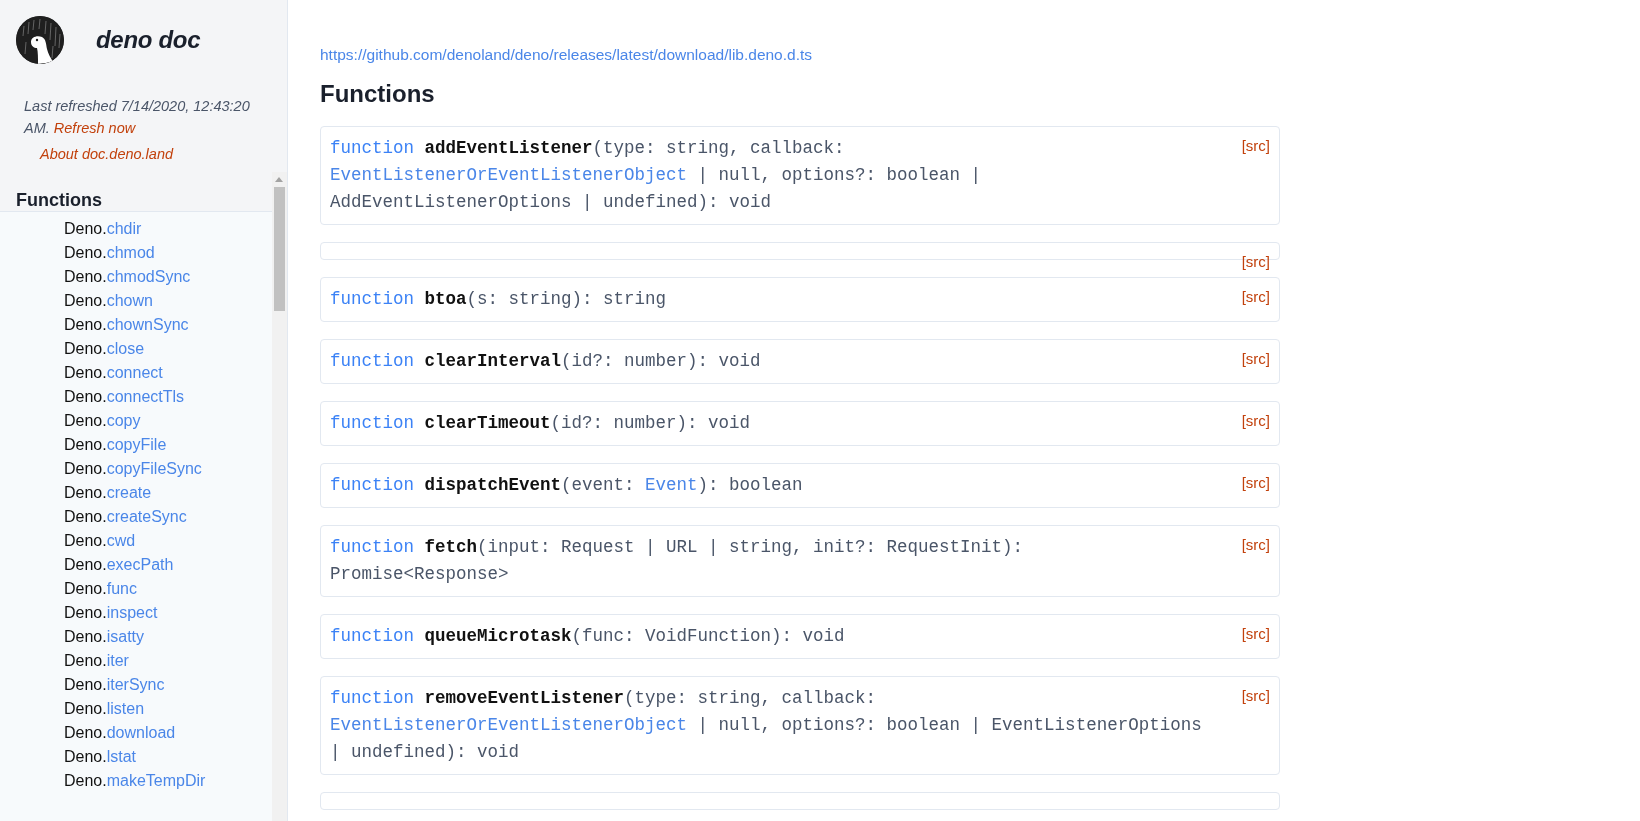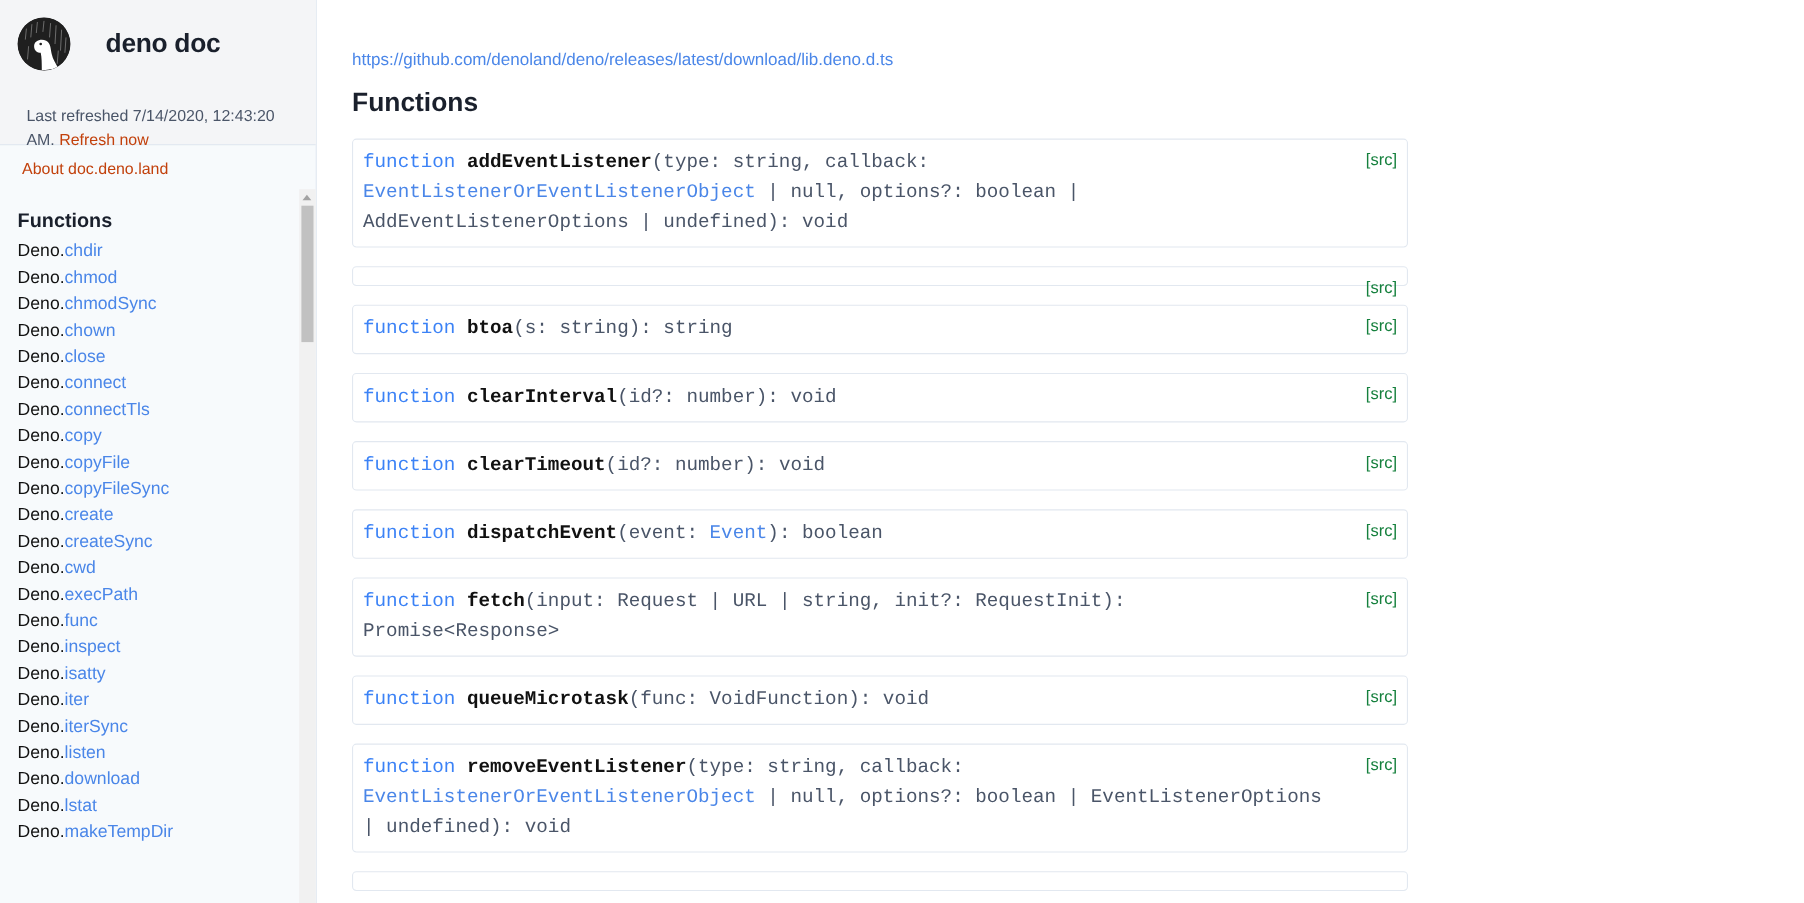--- a/index.html
+++ b/index.html
@@ -1,46 +1,46 @@
 <!DOCTYPE html>
 <html><head>
 <meta charset="utf-8">
 <style>
   * { box-sizing: border-box; margin: 0; padding: 0; }
   html, body { width: 1640px; height: 821px; overflow: hidden; background: #ffffff; }
   body { font-family: "Liberation Sans", "DejaVu Sans", sans-serif; color: #1a202c; position: relative; }
 
   .sidebar { position: absolute; left: 0; top: 0; width: 288px; height: 821px; border-right: 1px solid #e2e8f0; background: #f7fafc; }
-  .side-header { height: 132px; background: #f4f5f7; border-bottom: 1px solid #e2e8f0; padding: 15px 16px 0 16px; }
+  .side-header { height: 212px; background: #f4f5f7; border-bottom: 1px solid #e2e8f0; padding: 15px 16px 0 16px; font-style: italic; }
   .brand { display: flex; align-items: center; height: 50px; }
   .logo { width: 48px; height: 48px; border-radius: 50%; background: #1f1f1f; position: relative; overflow: hidden; flex: none; }
   .brand-title { margin-left: 32px; font-size: 24px; font-weight: 700; color: #1a202c; letter-spacing: -0.3px; }
   .refreshed { margin-top: 30px; margin-left: 8px; font-size: 14.5px; line-height: 22px; color: #4a5568; width: 245px; }
   .link { color: #c2410c; text-decoration: none; cursor: pointer; }
-  .about { margin-left: 4px; margin-top: 7px; font-size: 14.5px; display: inline-block; }
+  .about { margin-left: 24px; margin-top: 7px; font-size: 14.5px; display: inline-block; }
 
   .side-list { position: absolute; top: 172px; left: 0; width: 272px; bottom: 0; padding: 18px 0 0 16px; overflow: hidden; }
   .side-list h3 { font-size: 18px; font-weight: 700; color: #1a202c; margin-bottom: 6px; }
-  .side-item { font-size: 16px; line-height: 24px; height: 24px; white-space: nowrap; color: #111; }
+  .side-item { font-size: 16px; line-height: 24px; height: 24px; white-space: nowrap; color: #111; margin-left: 48px; }
   .side-item .name { color: #4a86e8; }
 
   .scrollbar { position: absolute; top: 172px; left: 272px; width: 15px; bottom: 0; background: #f1f1f1; }
   .scroll-up { position: absolute; top: 5px; left: 3px; width: 0; height: 0; border-left: 4px solid transparent; border-right: 4px solid transparent; border-bottom: 5px solid #a3a3a3; }
   .scroll-thumb { position: absolute; top: 15px; left: 2px; width: 11px; height: 124px; background: #c1c1c1; }
 
   .main { position: absolute; left: 320px; top: 0; width: 960px; }
   .src-url { position: absolute; top: 26px; left: 0; font-size: 15.5px; color: #4a86e8; margin-top: 20px; }
   .section-title { position: absolute; top: 80px; left: 0; font-size: 24px; font-weight: 700; color: #1a202c; }
   .cards { position: absolute; top: 126px; left: 0; width: 960px; }
   .card { border: 1px solid #e2e8f0; border-radius: 4px; padding: 8px 9px; margin-bottom: 17px; position: relative; background: #fff; }
   .sig { font-family: "Liberation Mono", "DejaVu Sans Mono", monospace; font-size: 17.5px; line-height: 27px; color: #4a5568; padding-right: 60px; white-space: pre-wrap; }
   .kw { color: #3b82f6; }
   .fn { color: #111; font-weight: 700; }
   .ty { color: #4a86e8; }
-  .srclink { position: absolute; right: 9px; top: 10px; font-size: 15px; color: #15803d; cursor: pointer; }
+  .srclink { position: absolute; right: 9px; top: 10px; font-size: 15px; color: #c2410c; cursor: pointer; }
 </style>
 </head>
 <body>
 
 <aside class="sidebar">
   <div class="side-header">
     <div class="brand">
       <div class="logo">
         <svg width="48" height="48" viewBox="0 0 48 48">
           <circle cx="24" cy="24" r="24" fill="#1f1f1f"></circle>
@@ -69,20 +69,21 @@
     <a class="link about">About doc.deno.land</a>
   </div>
 
   <div class="side-list">
     <h3>Functions</h3>
     <div id="side-items">
         <div class="side-item"><span>Deno.</span><span class="name">chdir</span></div>
         <div class="side-item"><span>Deno.</span><span class="name">chmod</span></div>
         <div class="side-item"><span>Deno.</span><span class="name">chmodSync</span></div>
         <div class="side-item"><span>Deno.</span><span class="name">chown</span></div>
+        <div class="side-item"><span>Deno.</span><span class="name">chownSync</span></div>
         <div class="side-item"><span>Deno.</span><span class="name">close</span></div>
         <div class="side-item"><span>Deno.</span><span class="name">connect</span></div>
         <div class="side-item"><span>Deno.</span><span class="name">connectTls</span></div>
         <div class="side-item"><span>Deno.</span><span class="name">copy</span></div>
         <div class="side-item"><span>Deno.</span><span class="name">copyFile</span></div>
         <div class="side-item"><span>Deno.</span><span class="name">copyFileSync</span></div>
         <div class="side-item"><span>Deno.</span><span class="name">create</span></div>
         <div class="side-item"><span>Deno.</span><span class="name">createSync</span></div>
         <div class="side-item"><span>Deno.</span><span class="name">cwd</span></div>
         <div class="side-item"><span>Deno.</span><span class="name">execPath</span></div>

